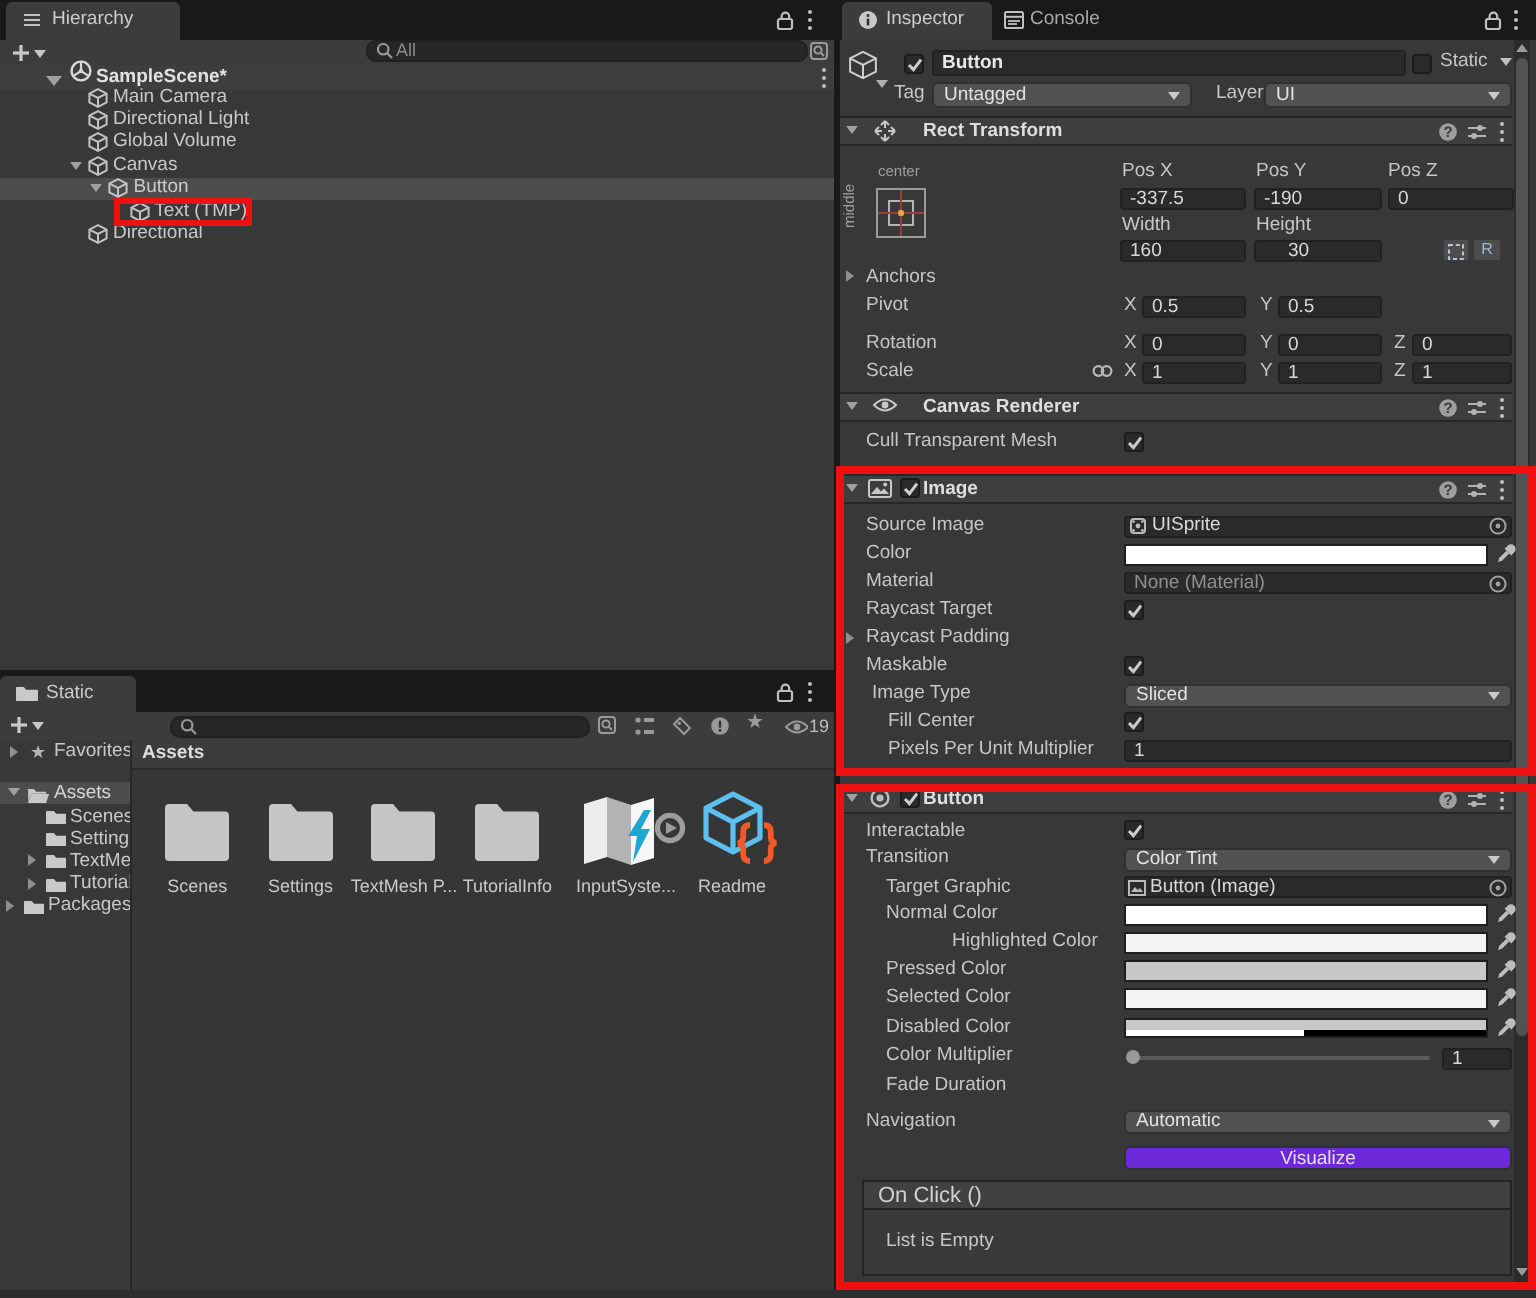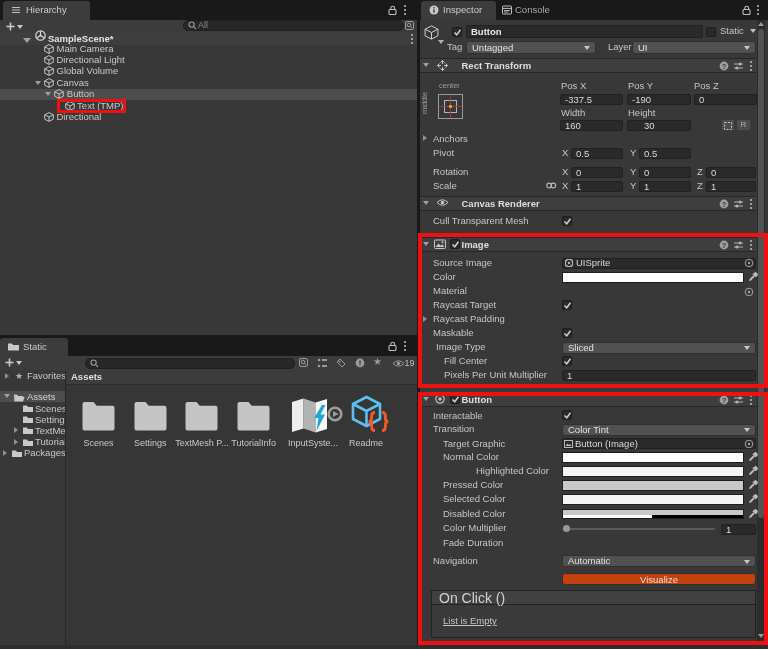--- a/index.html
+++ b/index.html
@@ -509,20 +509,21 @@
     </div>
 <div style="position:absolute;left:433px;top:270px;height:14px;line-height:14px;font-size:9.5px;color:#c6c6c6;white-space:nowrap;">Color</div>
 <div style="position:absolute;left:562px;top:272px;width:182px;height:11px;background:#ffffff;border:1px solid #1e1e1e;box-sizing:border-box;"></div>
 <div style="position:absolute;left:748px;top:272px;">
       <svg width="10" height="10" viewBox="0 0 10 10" style="display:block;">
         <path d="M1 9 L1.6 7 L5.2 3.4 L6.6 4.8 L3 8.4 Z" fill="#bdbdbd"></path>
         <path d="M5.6 2 L8 4.4 M6.2 1.2 a1 1 0 0 1 2.6 2.6 l-1.2 1.2 -2.6 -2.6 z" stroke="#bdbdbd" stroke-width="1" fill="#bdbdbd"></path>
       </svg>
     </div>
 <div style="position:absolute;left:433px;top:284px;height:14px;line-height:14px;font-size:9.5px;color:#c6c6c6;white-space:nowrap;">Material</div>
+<div style="position:absolute;left:562px;top:286px;width:194px;height:11px;background:#2a2a2a;border-radius:2px;box-sizing:border-box;border:1px solid #212121;color:#909090;font-size:9.5px;line-height:10px;padding-left:4px;white-space:nowrap;overflow:hidden;">None (Material)</div>
 <div style="position:absolute;left:744px;top:286.5px;">
       <svg width="10" height="10" viewBox="0 0 10 10" style="display:block;">
         <circle cx="5" cy="5" r="3.8" fill="none" stroke="#a2a2a2" stroke-width="1"></circle>
         <circle cx="5" cy="5" r="1.2" fill="#a2a2a2"></circle>
       </svg>
     </div>
 <div style="position:absolute;left:433px;top:298px;height:14px;line-height:14px;font-size:9.5px;color:#c6c6c6;white-space:nowrap;">Raycast Target</div>
 <div style="position:absolute;left:562px;top:299.5px;width:10px;height:10px;background:#2a2a2a;border:1px solid #1c1c1c;border-radius:2px;box-sizing:border-box;">
       <svg width="9" height="9" viewBox="0 0 9 9" style="position:absolute;left:0px;top:0px">
         <polyline points="1.5,4.5 3.7,6.8 7.5,1.8" fill="none" stroke="#cecece" stroke-width="1.5"></polyline>
@@ -645,19 +646,19 @@
         <path d="M5.6 2 L8 4.4 M6.2 1.2 a1 1 0 0 1 2.6 2.6 l-1.2 1.2 -2.6 -2.6 z" stroke="#bdbdbd" stroke-width="1" fill="#bdbdbd"></path>
       </svg>
     </div>
 <div style="position:absolute;left:443px;top:521px;height:14px;line-height:14px;font-size:9.5px;color:#c6c6c6;white-space:nowrap;">Color Multiplier</div>
 <div style="position:absolute;left:565px;top:528px;width:150px;height:2px;background:#5a5a5a;border-radius:1px;"></div>
 <div style="position:absolute;left:563px;top:525px;width:7px;height:7px;background:#999999;border-radius:50%;"></div>
 <div style="position:absolute;left:721px;top:523.5px;width:35px;height:11px;background:#2a2a2a;border-radius:2px;box-sizing:border-box;border:1px solid #212121;color:#d8d8d8;font-size:9.5px;line-height:10px;padding-left:4px;white-space:nowrap;overflow:hidden;">1</div>
 <div style="position:absolute;left:443px;top:535.5px;height:14px;line-height:14px;font-size:9.5px;color:#c6c6c6;white-space:nowrap;">Fade Duration</div>
 <div style="position:absolute;left:433px;top:553.5px;height:14px;line-height:14px;font-size:9.5px;color:#c6c6c6;white-space:nowrap;">Navigation</div>
 <div style="position:absolute;left:562px;top:555px;width:194px;height:12px;background:#515151;border-radius:3px;box-sizing:border-box;border:1px solid #303030;color:#e2e2e2;font-size:9.5px;line-height:10px;padding-left:5px;white-space:nowrap;">Automatic<span style="position:absolute;right:5px;top:50%;margin-top:-1.5px;width:0;height:0;border-left:3.5px solid transparent;border-right:3.5px solid transparent;border-top:4px solid #c9c9c9;"></span></div>
-<div style="position:absolute;left:562px;top:572.5px;width:194px;height:12.5px;background:#c2410c;border-radius:3px;border:1px solid #303030;box-sizing:border-box;color:#e2e2e2;font-size:9.5px;text-align:center;line-height:11px;">Visualize</div>
+<div style="position:absolute;left:562px;top:572.5px;width:194px;height:12.5px;background:#6d28d9;border-radius:3px;border:1px solid #303030;box-sizing:border-box;color:#e2e2e2;font-size:9.5px;text-align:center;line-height:11px;">Visualize</div>
 <div style="position:absolute;left:431px;top:590px;width:325px;height:47.5px;background:#3a3a3a;border:1px solid #232323;box-sizing:border-box;"></div>
 <div style="position:absolute;left:431px;top:590px;width:325px;height:15px;background:#414141;border:1px solid #232323;box-sizing:border-box;"></div>
-<div style="position:absolute;left:439px;top:590.5px;height:14px;line-height:14px;font-size:14px;color:#d2d2d2;white-space:nowrap;">On Click ()</div>
-<div style="position:absolute;left:443px;top:614px;height:14px;line-height:14px;font-size:9.5px;color:#c6c6c6;white-space:nowrap;text-decoration:underline;">List is Empty</div>
+<div style="position:absolute;left:439px;top:590.5px;height:14px;line-height:14px;font-size:11px;color:#d2d2d2;white-space:nowrap;">On Click ()</div>
+<div style="position:absolute;left:443px;top:614px;height:14px;line-height:14px;font-size:9.5px;color:#c6c6c6;white-space:nowrap;">List is Empty</div>
 <div style="position:absolute;left:418px;top:233px;width:350px;height:155px;border:4px solid #ee1111;box-sizing:border-box;"></div>
 <div style="position:absolute;left:418px;top:391.5px;width:350px;height:253.5px;border:4px solid #ee1111;box-sizing:border-box;"></div>
 </div>
 </body></html>

